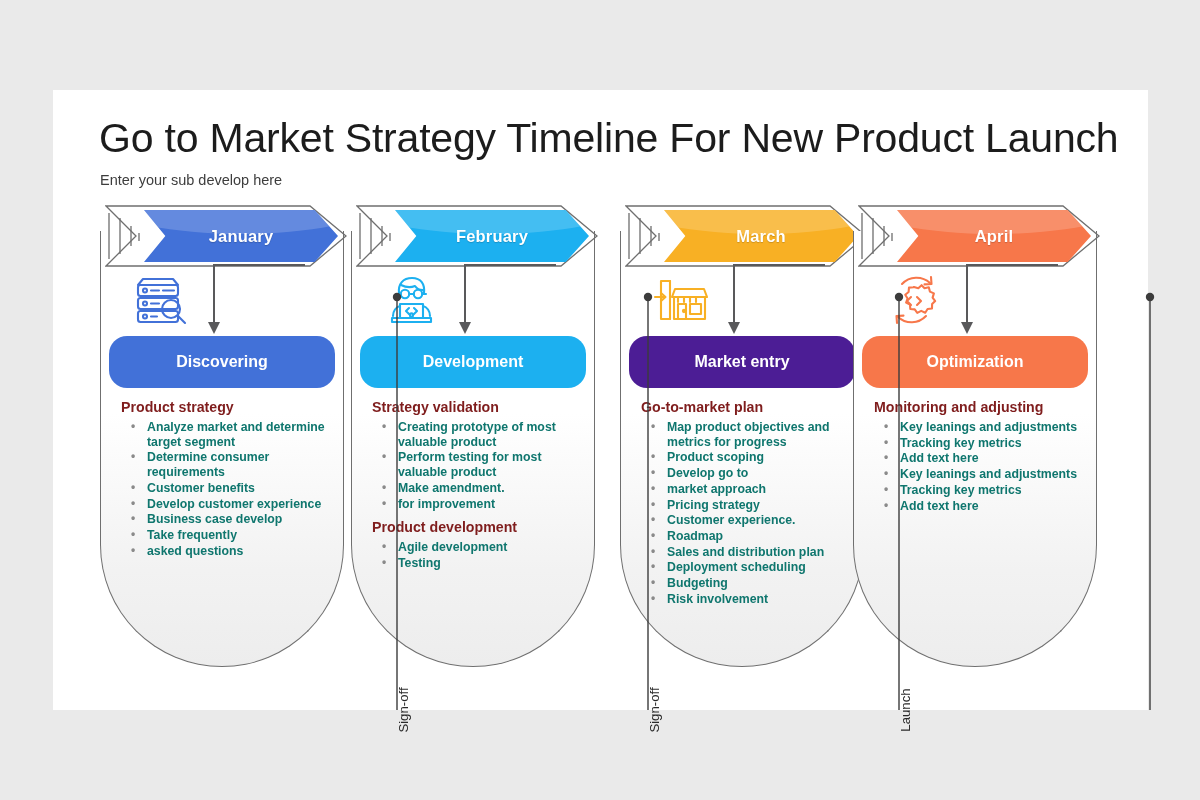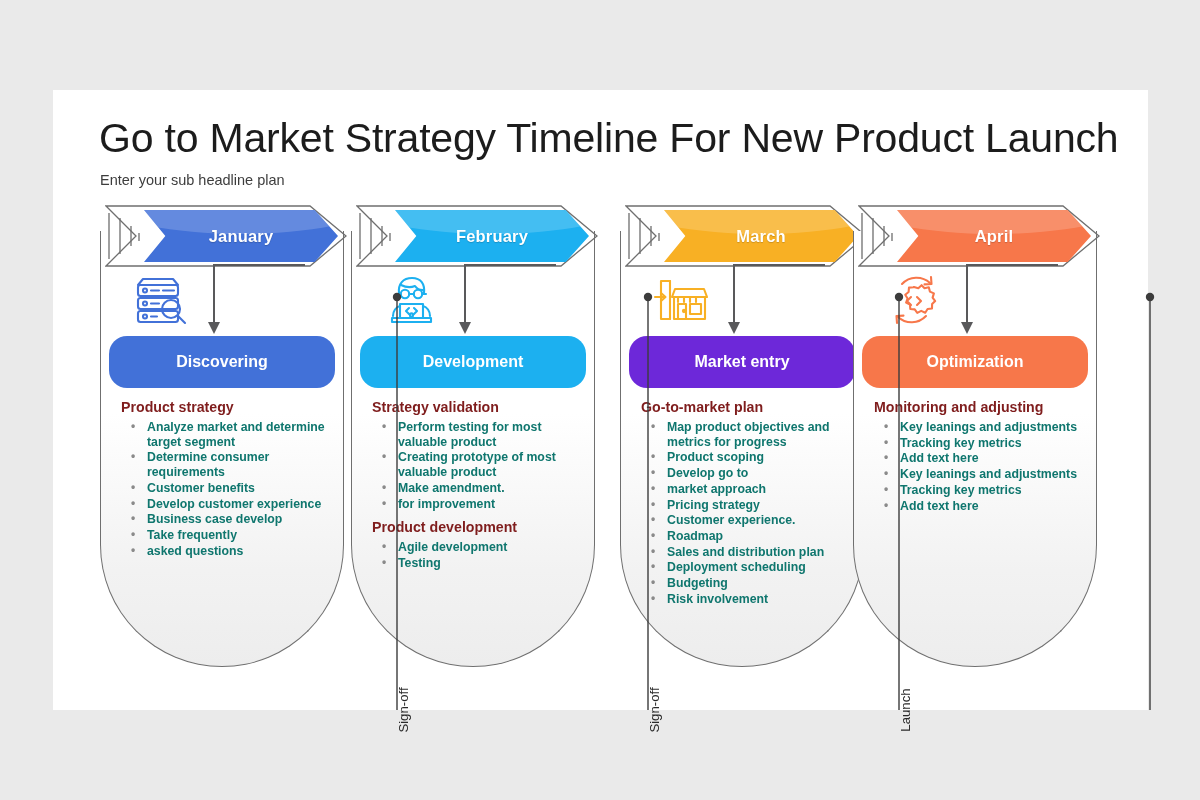--- a/index.html
+++ b/index.html
@@ -196,21 +196,21 @@
     transform-origin: 50% 100%;
     white-space: nowrap;
   }
 </style>
 </head>
 <body>
 
 <div id="slide">
 
   <div id="title">Go to Market Strategy Timeline For New Product Launch</div>
-  <div id="subtitle">Enter your sub headline plan</div>
+  <div id="subtitle">Enter your sub develop here</div>
 
   <div id="columns-root">
       <div class="col col-0">
         <div class="tube"></div>
         <div class="banner-wrap">
           <div class="banner-outline"><svg viewBox="0 0 242 62" width="242" height="62" preserveAspectRatio="none">
               <path d="M1 1 H205 L241 31 L205 61 H1 L31 31 Z" fill="none" stroke="#6f6f6f" stroke-width="1.3"></path>
             </svg></div>
           <div class="ticks"><svg viewBox="0 0 40 50" width="40" height="50">
               <path d="M4 2 V48 M15 7 V43 M26 15 V35 M34 22 V30" stroke="#6f6f6f" stroke-width="1.3" fill="none"></path>
@@ -277,22 +277,22 @@
             <path fill="none" stroke="#1cb0f0" stroke-width="2.1" stroke-linecap="round" stroke-linejoin="round" d="M16 31h23v14H16z"></path>
             <path fill="none" stroke="#1cb0f0" stroke-width="2.1" stroke-linecap="round" stroke-linejoin="round" d="M8 45h39v4H8z"></path>
             <path fill="none" stroke="#1cb0f0" stroke-width="2.1" stroke-linecap="round" stroke-linejoin="round" d="M16 33c-4 1-7 5-7 10M39 33c4 1 7 5 7 10"></path>
             <path fill="none" stroke="#1cb0f0" stroke-width="2.1" stroke-linecap="round" stroke-linejoin="round" d="M25 35l-3 3 3 3M30 35l3 3-3 3"></path>
             <circle fill="none" stroke="#1cb0f0" stroke-width="2.1" stroke-linecap="round" stroke-linejoin="round" cx="27.5" cy="42" r="1.6"></circle>
           </svg></div>
         <div class="phase-bar" style="background: rgb(28, 176, 240);">Development</div>
         <div class="body">
           <div class="grp-head">Strategy validation</div>
           <ul class="bullets">
+            <li>Creating prototype of most valuable product</li>
             <li>Perform testing for most valuable product</li>
-            <li>Creating prototype of most valuable product</li>
             <li>Make amendment.</li>
             <li>for improvement</li>
           </ul>
           <div class="grp-head spaced">Product development</div>
           <ul class="bullets">
             <li>Agile development</li>
             <li>Testing</li>
           </ul>
         </div>
       </div>
@@ -318,21 +318,21 @@
             <path fill="none" stroke="#f8b024" stroke-width="2.1" stroke-linecap="round" stroke-linejoin="round" d="M17 8v38"></path>
             <path fill="none" stroke="#f8b024" stroke-width="2.1" stroke-linecap="round" stroke-linejoin="round" d="M17 8h-9v38h9"></path>
             <path fill="none" stroke="#f8b024" stroke-width="2.1" stroke-linecap="round" stroke-linejoin="round" d="M2 24h9M8 20l4.5 4L8 28"></path>
             <path fill="none" stroke="#f8b024" stroke-width="2.1" stroke-linecap="round" stroke-linejoin="round" d="M22 16h29l3 8H19z"></path>
             <path fill="none" stroke="#f8b024" stroke-width="2.1" stroke-linecap="round" stroke-linejoin="round" d="M25 24v5M31 24v5M37 24v5M43 24v5"></path>
             <path fill="none" stroke="#f8b024" stroke-width="2.1" stroke-linecap="round" stroke-linejoin="round" d="M21 24v22h31V24"></path>
             <rect fill="none" stroke="#f8b024" stroke-width="2.1" stroke-linecap="round" stroke-linejoin="round" x="25" y="31" width="8" height="15"></rect>
             <rect fill="none" stroke="#f8b024" stroke-width="2.1" stroke-linecap="round" stroke-linejoin="round" x="37" y="31" width="11" height="10"></rect>
             <circle fill="none" stroke="#f8b024" stroke-width="2.1" stroke-linecap="round" stroke-linejoin="round" cx="31" cy="38" r="1.1"></circle>
           </svg></div>
-        <div class="phase-bar" style="background: #6d28d9;">Market entry</div>
+        <div class="phase-bar" style="background: #4c1d95;">Market entry</div>
         <div class="body">
           <div class="grp-head">Go-to-market plan</div>
           <ul class="bullets">
             <li>Map product objectives  and metrics for progress</li>
             <li>Product scoping</li>
             <li>Develop go to</li>
             <li>market approach</li>
             <li>Pricing strategy</li>
             <li>Customer experience.</li>
             <li>Roadmap</li>

